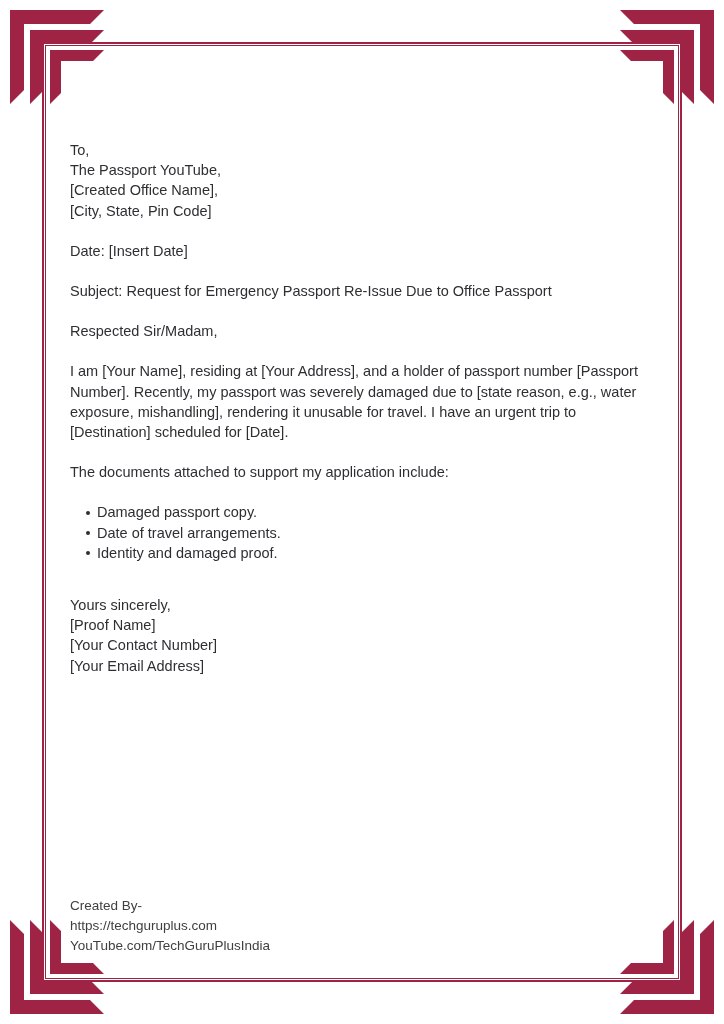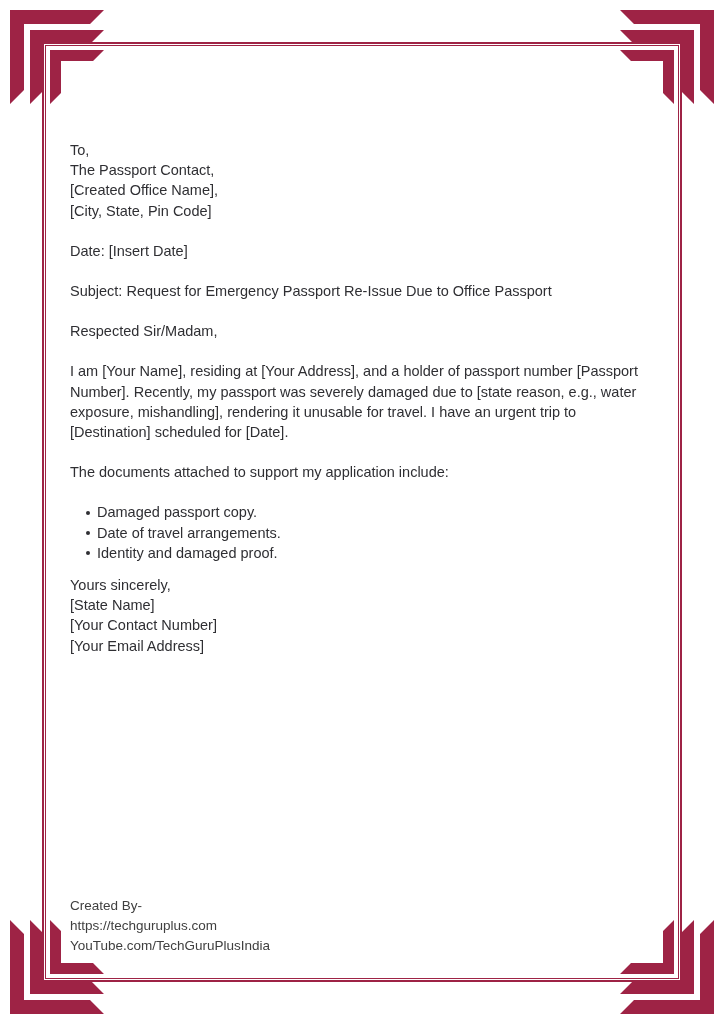--- a/index.html
+++ b/index.html
@@ -59,21 +59,21 @@
     color: #2f2f33;
     font-size: 14.5px;
     line-height: 20.2px;
   }
   .block { margin: 0 0 20px 0; }
   .line { display: block; white-space: pre-wrap; }
   .para { margin: 0 0 20px 0; }
 
   ul.doc-list {
     list-style: none;
-    margin: 0 0 12px 0;
+    margin: 0 0 32px 0;
     padding: 0;
   }
   ul.doc-list li {
     position: relative;
     padding-left: 27px;
     line-height: 20.2px;
   }
   ul.doc-list li::before {
     content: "";
     position: absolute;
@@ -132,21 +132,21 @@
     </svg>
   </div>
 
   <div class="inner-rule-outer"></div>
   <div class="inner-rule-inner"></div>
 
   <div class="content">
 
     <div class="block">
       <span class="line">To,</span>
-      <span class="line">The Passport Contact,</span>
+      <span class="line">The Passport YouTube,</span>
       <span class="line">[Created Office Name],</span>
       <span class="line">[City, State, Pin Code]</span>
     </div>
 
     <p class="para">Date: [Insert Date]</p>
 
     <p class="para">Subject: Request for Emergency Passport Re-Issue Due to Office Passport</p>
 
     <p class="para">Respected Sir/Madam,</p>
 
@@ -156,21 +156,21 @@
 
     <ul class="doc-list">
       <li>Damaged passport copy.</li>
       <li>Date of travel arrangements.</li>
       <li>Identity and damaged proof.</li>
     </ul>
 
 
     <div class="block">
       <span class="line">Yours sincerely,</span>
-      <span class="line">[State Name]</span>
+      <span class="line">[Proof Name]</span>
       <span class="line">[Your Contact Number]</span>
       <span class="line">[Your Email Address]</span>
     </div>
 
   </div>
 
   <div class="footer">
     <span class="line">Created By-</span>
     <span class="line">https://techguruplus.com</span>
     <span class="line">YouTube.com/TechGuruPlusIndia</span>

